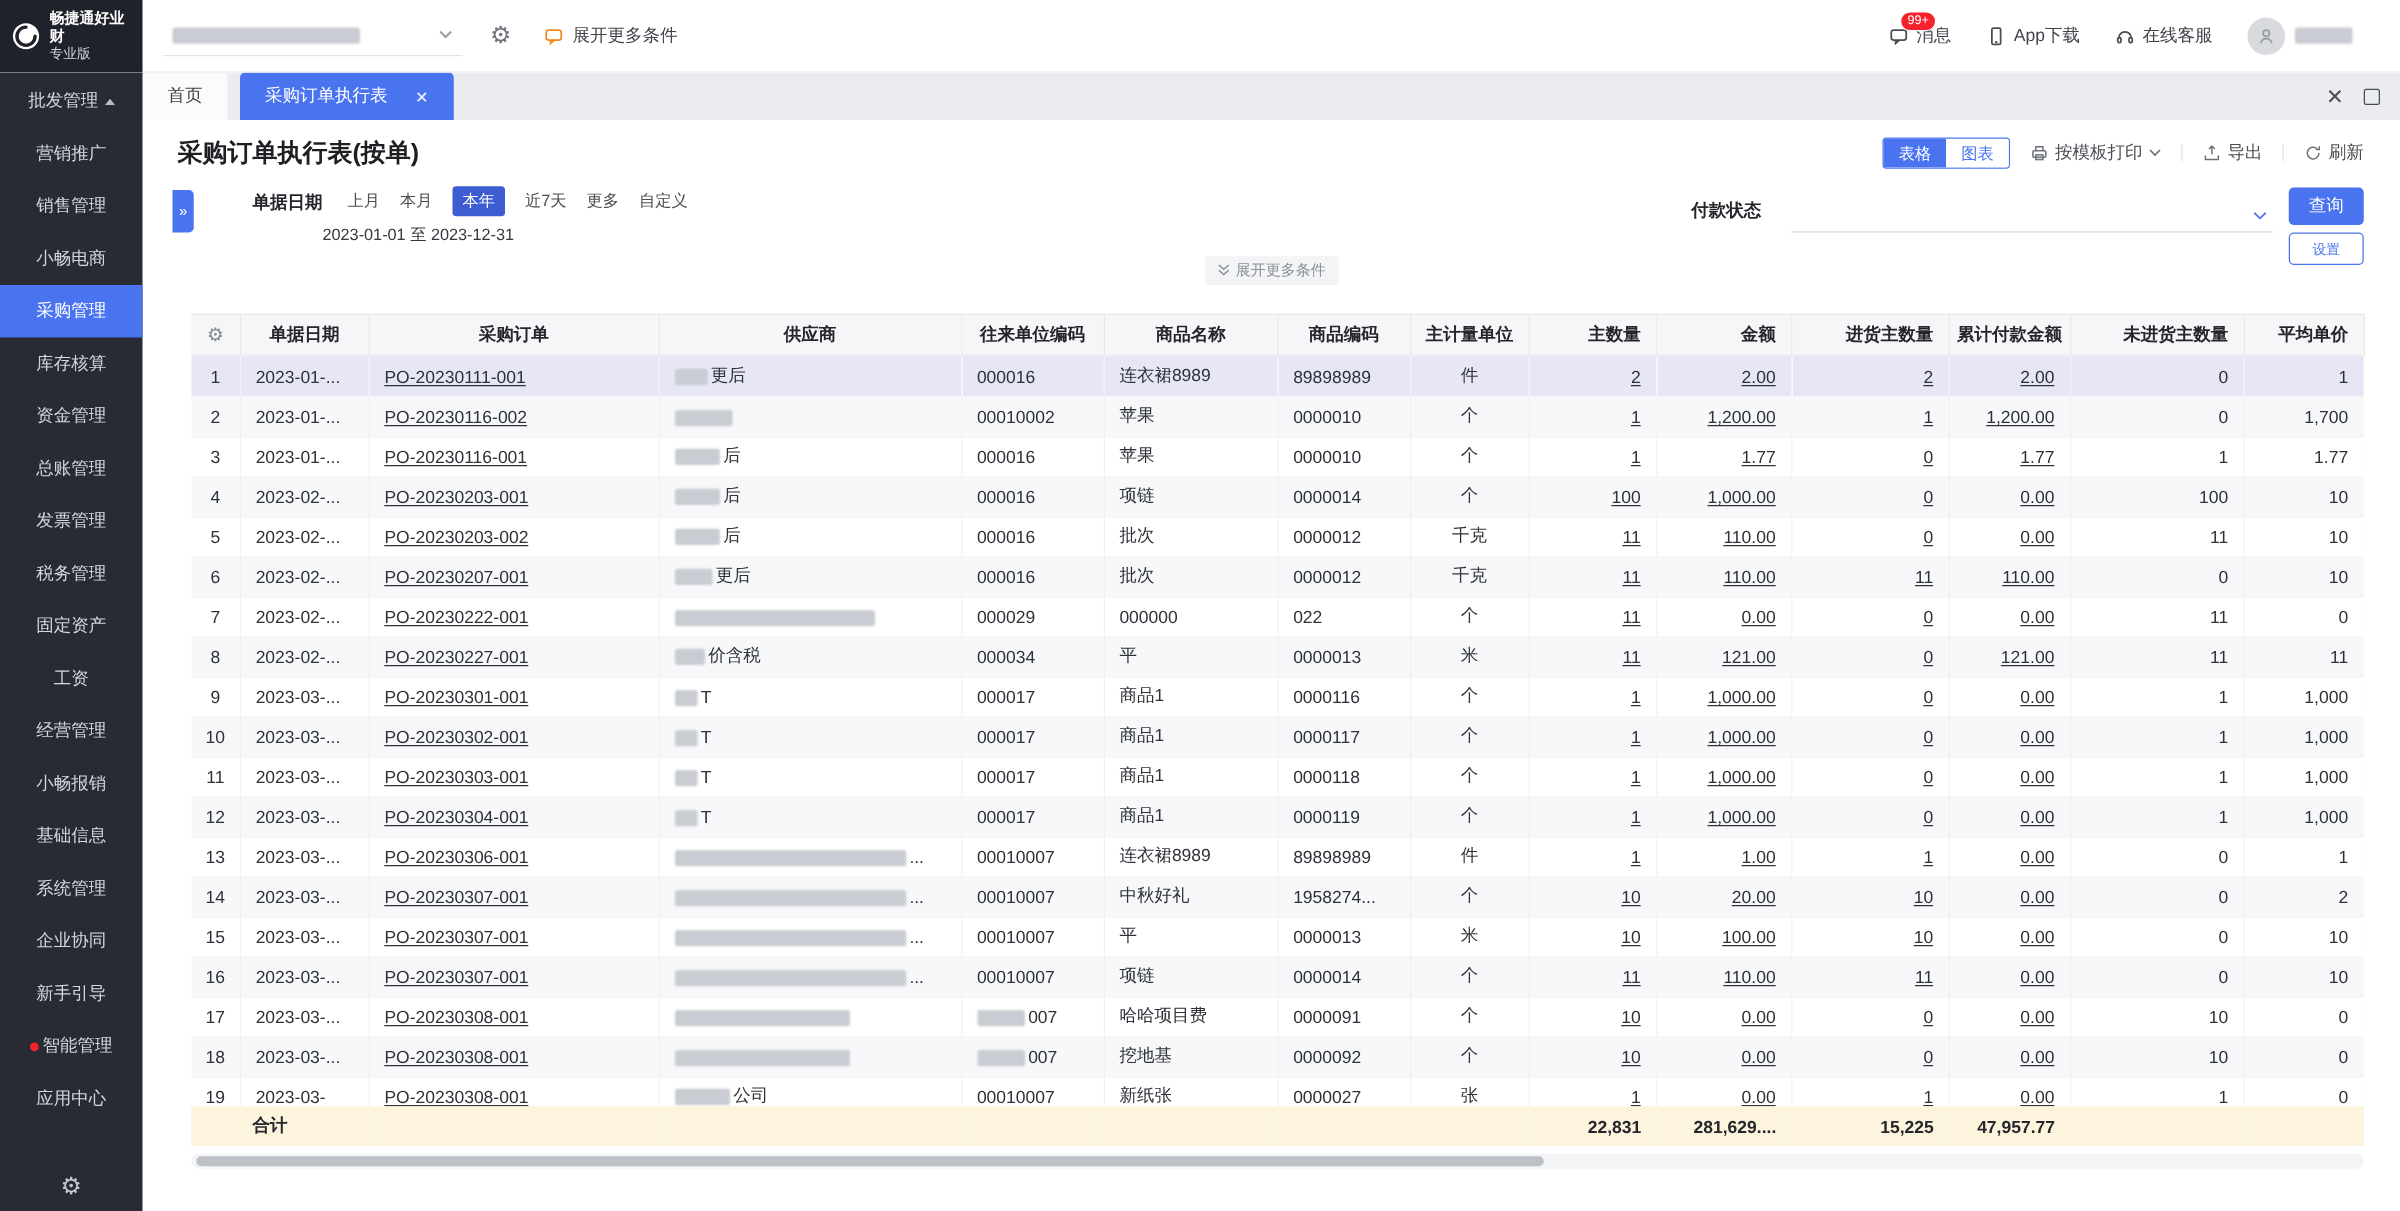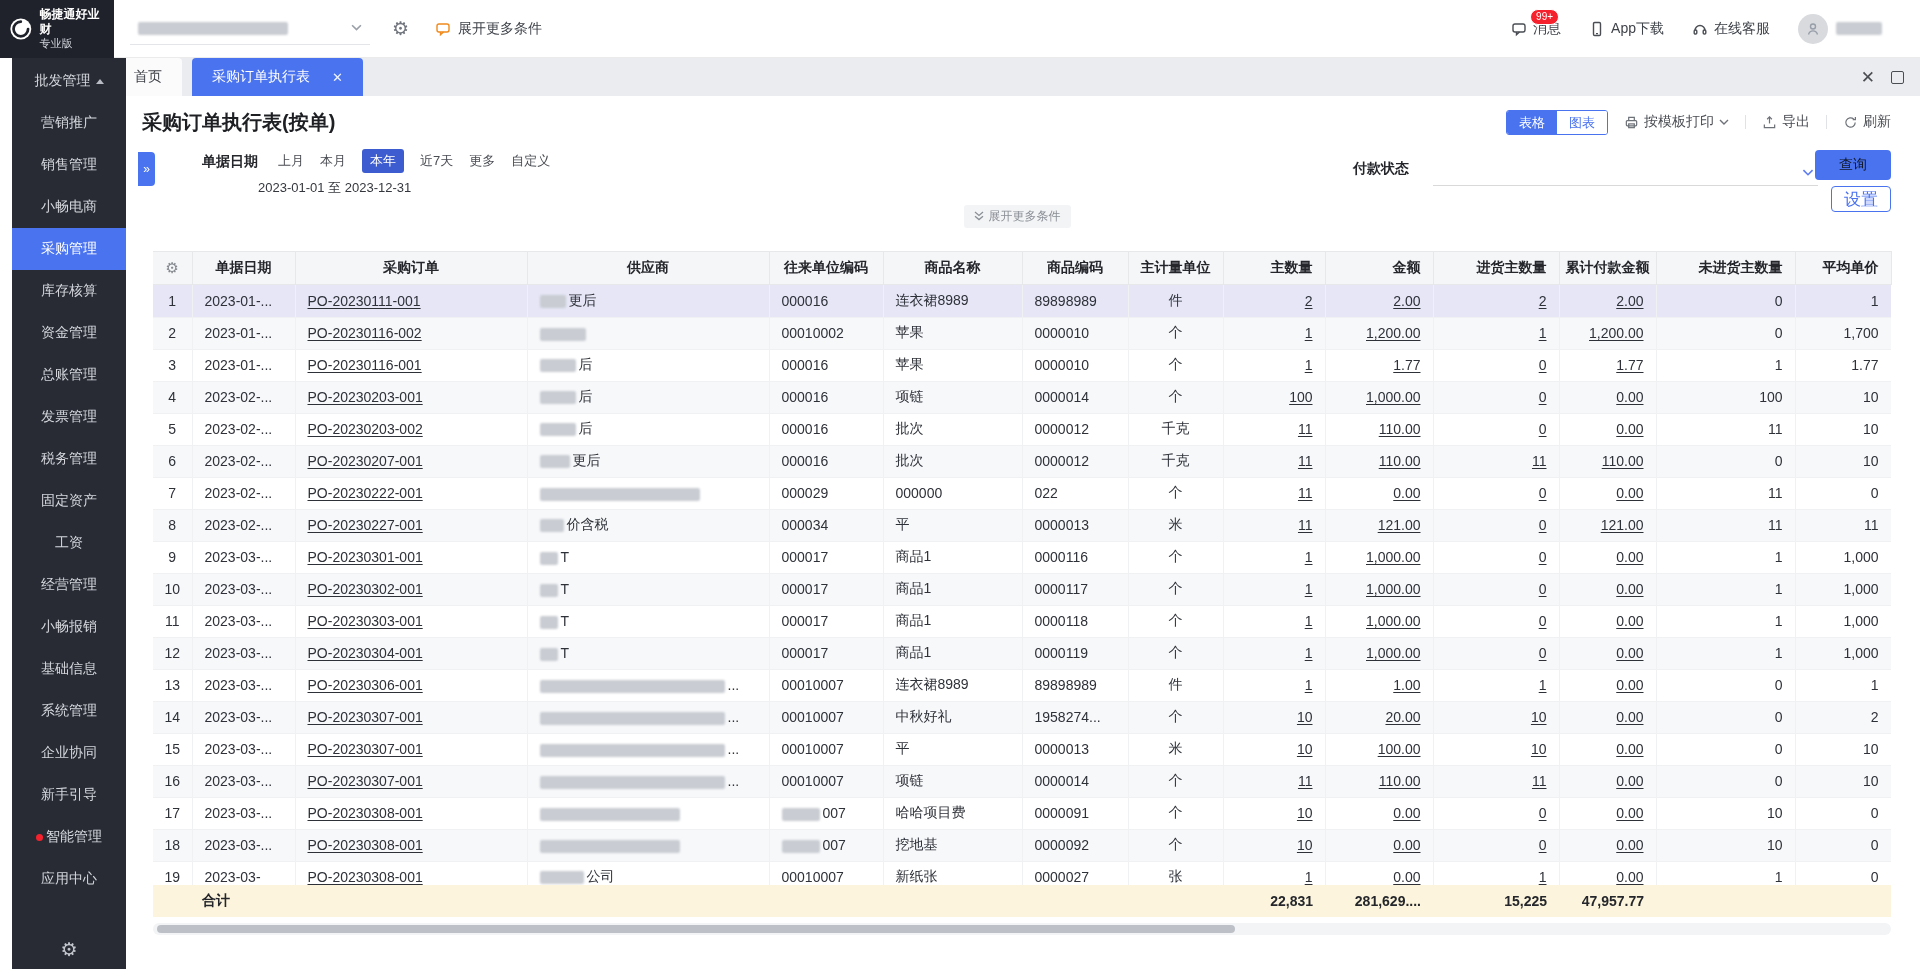--- a/index.html
+++ b/index.html
@@ -26,28 +26,28 @@
   .logo-l1{font-size:12px;font-weight:bold;}
   .logo-l2{font-size:11px;color:#cfd2d9;}
   .company-select{margin-left:16px;width:240px;height:32px;border-bottom:1px solid #e4e5e9;
     display:flex;align-items:center;justify-content:space-between;padding:0 8px;cursor:pointer;}
   .redact{display:inline-block;height:13px;background:#c9ccd2;border-radius:2px;
     vertical-align:middle;filter:blur(1px);}
   .tb-gear{margin-left:22px;color:#70747c;font-size:19px;line-height:1;cursor:pointer;}
   .demo-link{margin-left:26px;display:flex;align-items:center;gap:7px;color:#3f434a;font-size:14px;cursor:pointer;}
   .tb-right{margin-left:auto;display:flex;align-items:center;gap:28px;padding-right:38px;}
   .tb-item{position:relative;display:flex;align-items:center;gap:6px;color:#3f434a;font-size:14px;cursor:pointer;}
-  .badge{position:absolute;top:-11px;left:19px;background:var(--badge-red);color:#fff;font-size:10px;
+  .badge{position:absolute;top:-11px;left:9px;background:var(--badge-red);color:#fff;font-size:10px;
     line-height:1;padding:2px 5px;border-radius:8px;border:1px solid #fff;white-space:nowrap;}
   .avatar{width:30px;height:30px;border-radius:50%;background:#d8dade;display:flex;
     align-items:center;justify-content:center;color:#989ea8;cursor:pointer;}
   .user-group{display:flex;align-items:center;gap:8px;cursor:pointer;}
 
   
-  .sidebar{position:absolute;top:58px;left:12px;width:114px;height:911px;background:var(--sidebar-bg);z-index:5;}
+  .sidebar{position:absolute;top:58px;left:0;width:114px;height:911px;background:var(--sidebar-bg);z-index:5;}
   .sb-nav{padding-top:2px;}
   .sb-item{height:42px;display:flex;align-items:center;justify-content:center;gap:3px;
     color:#d5d7dd;font-size:14px;cursor:pointer;}
   .sb-item.active{background:var(--accent);color:#fff;}
   .red-dot{width:7px;height:7px;background:var(--badge-red);border-radius:50%;flex:none;}
   .caret-up{width:0;height:0;border-left:4px solid transparent;border-right:4px solid transparent;
     border-bottom:5px solid #b9bcc4;margin-left:2px;}
   .sb-gear{position:absolute;bottom:8px;left:0;width:100%;text-align:center;color:#c3c6cd;
     font-size:19px;cursor:pointer;}
 
@@ -88,24 +88,24 @@
   .date-opt.sel{background:#3d5cd0;color:#fff;padding:3px 8px;border-radius:3px;}
   .d-range{font-size:13px;color:#34373d;margin-top:7px;margin-left:-20px;cursor:pointer;}
   .f-dd{position:absolute;top:10px;display:flex;gap:24px;}
   .f-dd .f-label{line-height:20px;}
   .dd-line{border-bottom:1px solid #d9d9d9;height:28px;position:relative;cursor:pointer;}
   .dd-line svg{position:absolute;right:4px;bottom:8px;color:#5f7df2;}
   .f-doc{left:716px;}
   .f-doc .dd-line{width:340px;}
   .f-pay{left:1239px;}
   .f-pay .dd-line{width:385px;}
-  .btn-query{position:absolute;right:29px;top:2px;width:76px;height:30px;background:var(--accent);
-    color:#0f172a;border:none;border-radius:4px;font-size:14px;cursor:pointer;}
+  .btn-query{position:absolute;right:29px;top:2px;width:60px;height:30px;background:var(--accent);
+    color:#ffffff;border:none;border-radius:4px;font-size:14px;cursor:pointer;}
   .btn-settings{position:absolute;right:29px;top:38px;width:60px;height:26px;background:#fff;
-    color:var(--accent);border:1px solid var(--accent);border-radius:4px;font-size:17px;cursor:pointer;}
+    color:var(--accent);border:1px solid var(--accent);border-radius:4px;font-size:11px;cursor:pointer;}
 
   .expand-row{height:20px;display:flex;justify-content:center;align-items:center;}
   .expand-pill{display:flex;align-items:center;gap:5px;background:#f3f4f6;color:#8b8f96;
     font-size:12px;padding:3px 10px;border-radius:3px;cursor:pointer;}
 
   
   .grid{margin:25px 0 0 39px;width:1738px;}
   .grid table{border-collapse:collapse;table-layout:fixed;width:1738px;font-size:14px;}
   .gh th{height:33px;background:#f5f6f8;border-top:1px solid #e7e8ea;border-bottom:1px solid #e7e8ea;
     border-right:1px solid #e7e8ea;font-weight:bold;color:#24262b;text-align:center;

